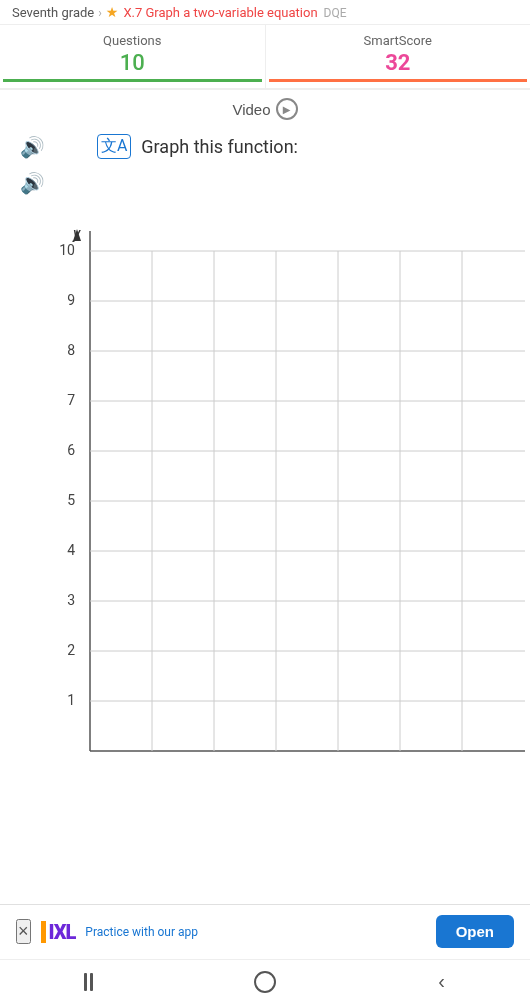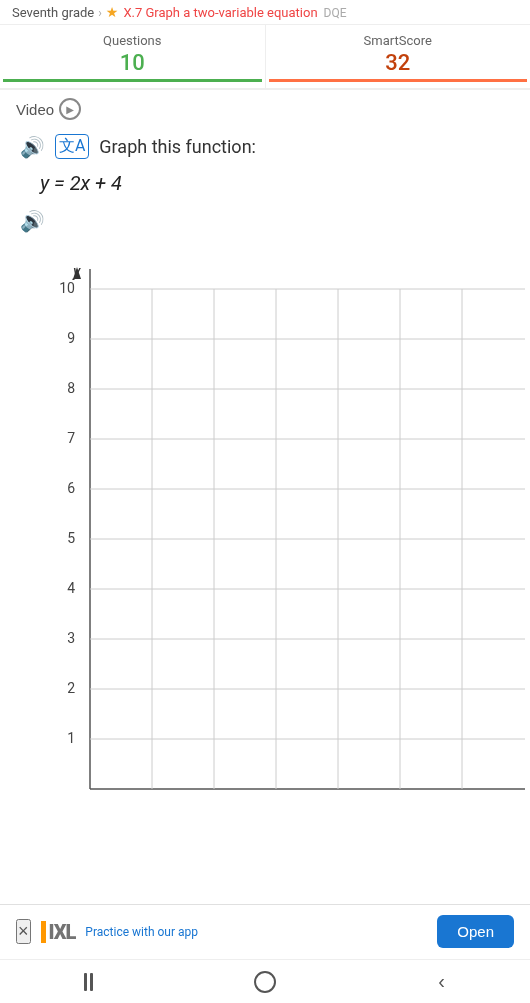--- a/index.html
+++ b/index.html
@@ -63,21 +63,21 @@
       font-size: 13px;
       color: #666;
       margin-bottom: 2px;
     }
     .stat-value {
       font-size: 22px;
       font-weight: 500;
     }
     .stat-value.green { color: #4caf50; }
     .stat-value.blue { color: #2196f3; }
-    .stat-value.orange { color: #c2410c; }
+    .stat-value.orange { color: #ec4899; font-weight: bold; }
 
     
     .stat-underline-green {
       height: 3px;
       background: #4caf50;
       width: 100%;
       margin-top: 4px;
     }
     .stat-underline-blue {
       height: 3px;
@@ -88,21 +88,21 @@
     .stat-underline-orange {
       height: 3px;
       background: #ff7043;
       width: 100%;
       margin-top: 4px;
     }
 
     
     .video-row {
       display: flex;
-      justify-content: flex-start;
+      justify-content: center;
       padding: 8px 16px 4px;
     }
     .video-btn {
       display: flex;
       align-items: center;
       gap: 5px;
       font-size: 15px;
       color: #555;
       background: none;
       border: none;
@@ -141,20 +141,21 @@
       font-size: 20px;
       color: #1976d2;
     }
     .translate-icon {
       font-size: 18px;
       color: #1976d2;
       border: 1.5px solid #1976d2;
       border-radius: 4px;
       padding: 1px 3px;
       font-size: 14px;
+      margin-left: 42px;
     }
     .equation {
       font-size: 20px;
       color: #222;
       margin: 8px 0 14px 20px;
       font-style: italic;
     }
     .instruction-row {
       display: flex;
       align-items: center;
@@ -195,21 +196,21 @@
       font-weight: 300;
     }
     .banner-logo {
       display: flex;
       align-items: center;
       gap: 2px;
     }
     .logo-ixl {
       font-size: 20px;
       font-weight: 900;
-      color: #737373;
+      color: #6d28d9;
       letter-spacing: -1px;
     }
     .logo-bar {
       display: inline-block;
       width: 5px;
       height: 22px;
       background: #ff9800;
       margin-right: 1px;
       vertical-align: middle;
     }
@@ -219,21 +220,21 @@
       color: #1976d2;
     }
     .banner-open-btn {
       background: #1976d2;
       color: #fff;
       border: none;
       border-radius: 6px;
       padding: 8px 20px;
       font-size: 15px;
       cursor: pointer;
-      font-weight: 400;
+      font-weight: 700;
     }
 
     
     .nav-bar {
       position: absolute;
       bottom: 0;
       left: 0;
       right: 0;
       height: 44px;
       background: #fff;
@@ -308,21 +309,20 @@
 </div>
 
 <div class="question-area">
   <div class="question-header">
     <span class="audio-icon">
       <span>🔊</span>
     </span>
     <span class="translate-icon" style="font-size:16px; border: 1.5px solid #1976d2; border-radius:4px; padding:1px 3px; color:#1976d2;">文A</span>
     <span>Graph this function:</span>
   </div>
-  <div class="equation">y = 2x + 4</div>
   <div class="instruction-row">
     <span class="audio-icon">
       <span>🔊</span>
     </span>
   </div>
 </div>
 
 <div class="graph-container">
   <svg class="graph-svg" width="480" height="560" viewBox="0 0 480 560">
 

